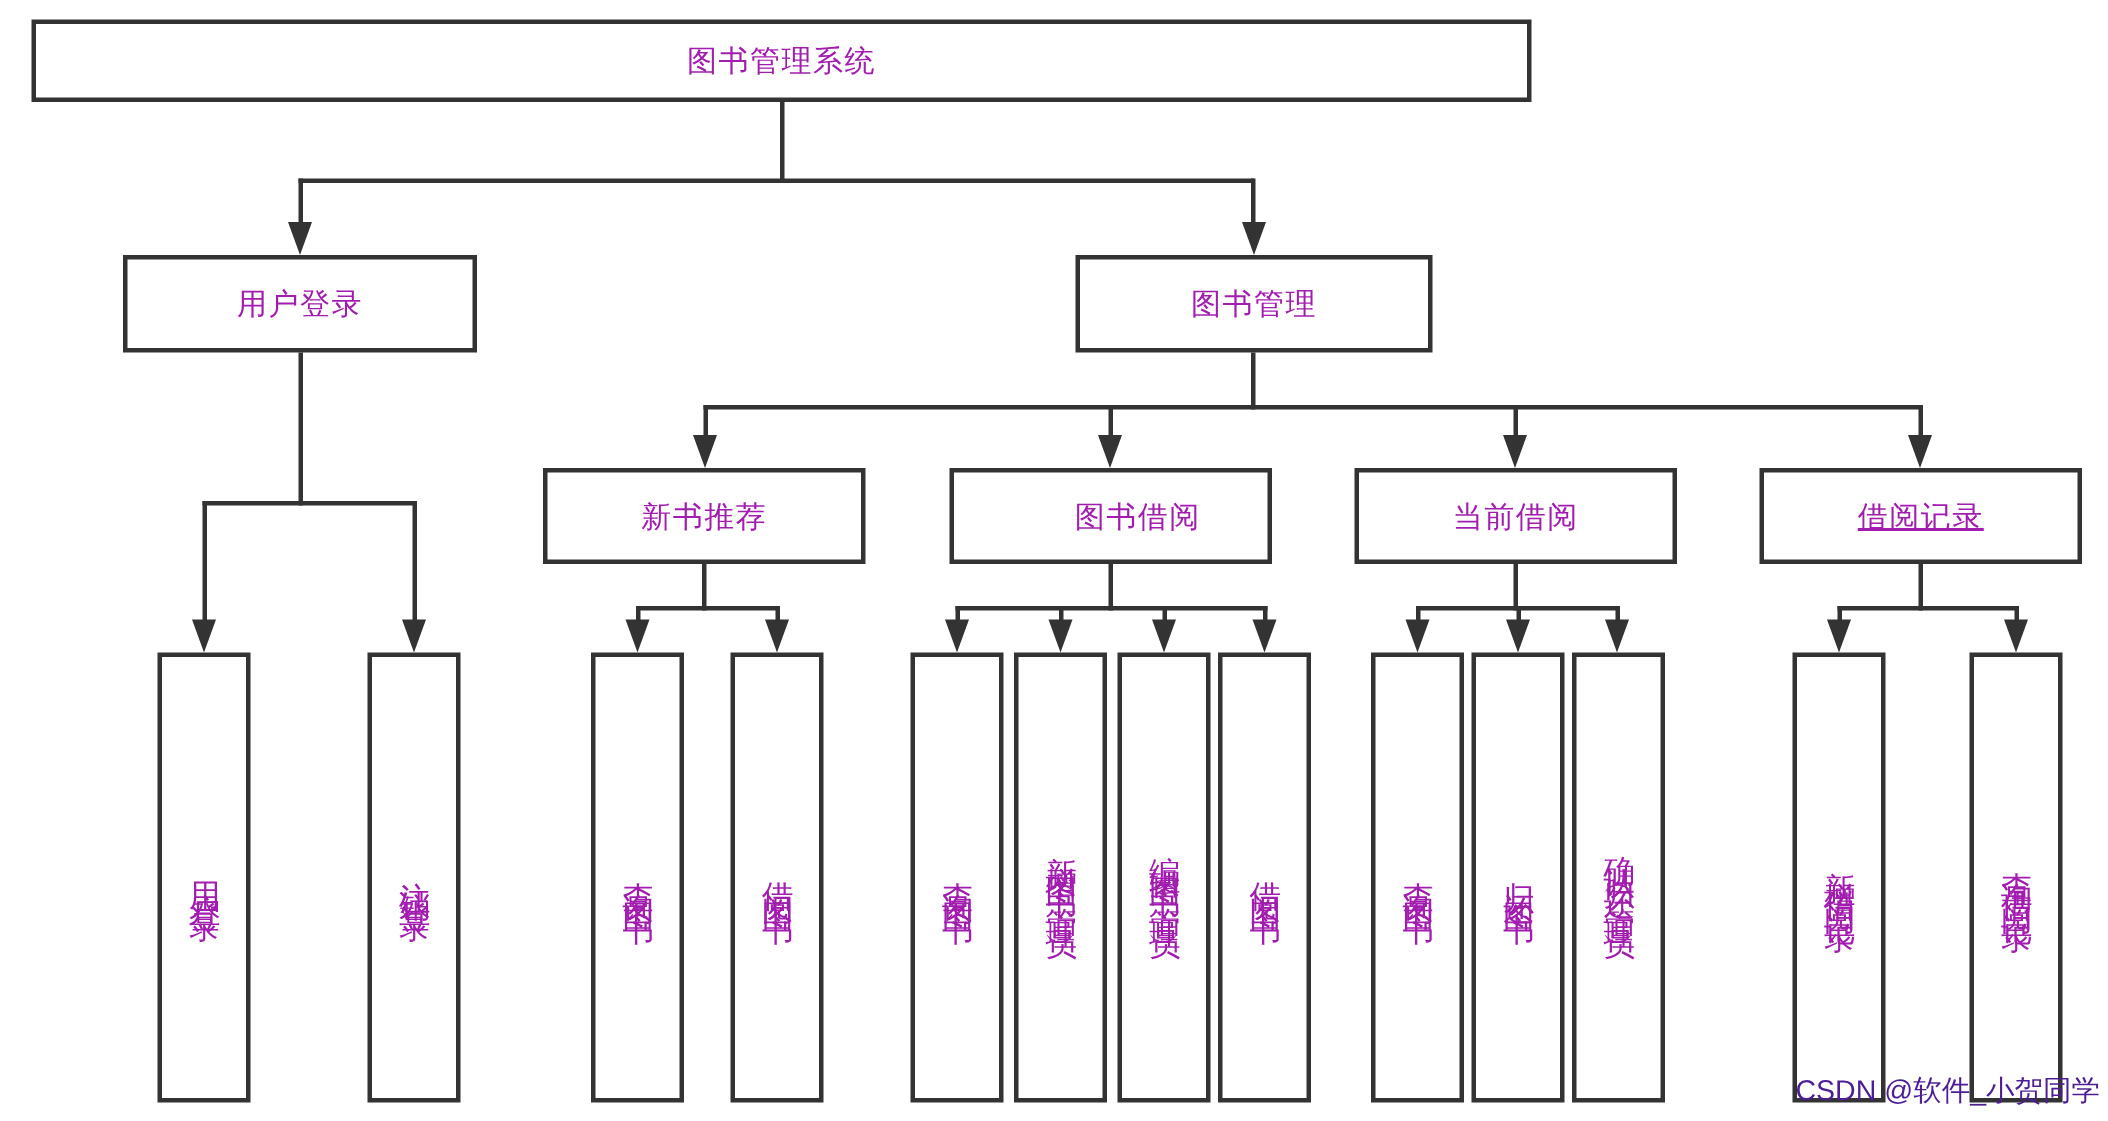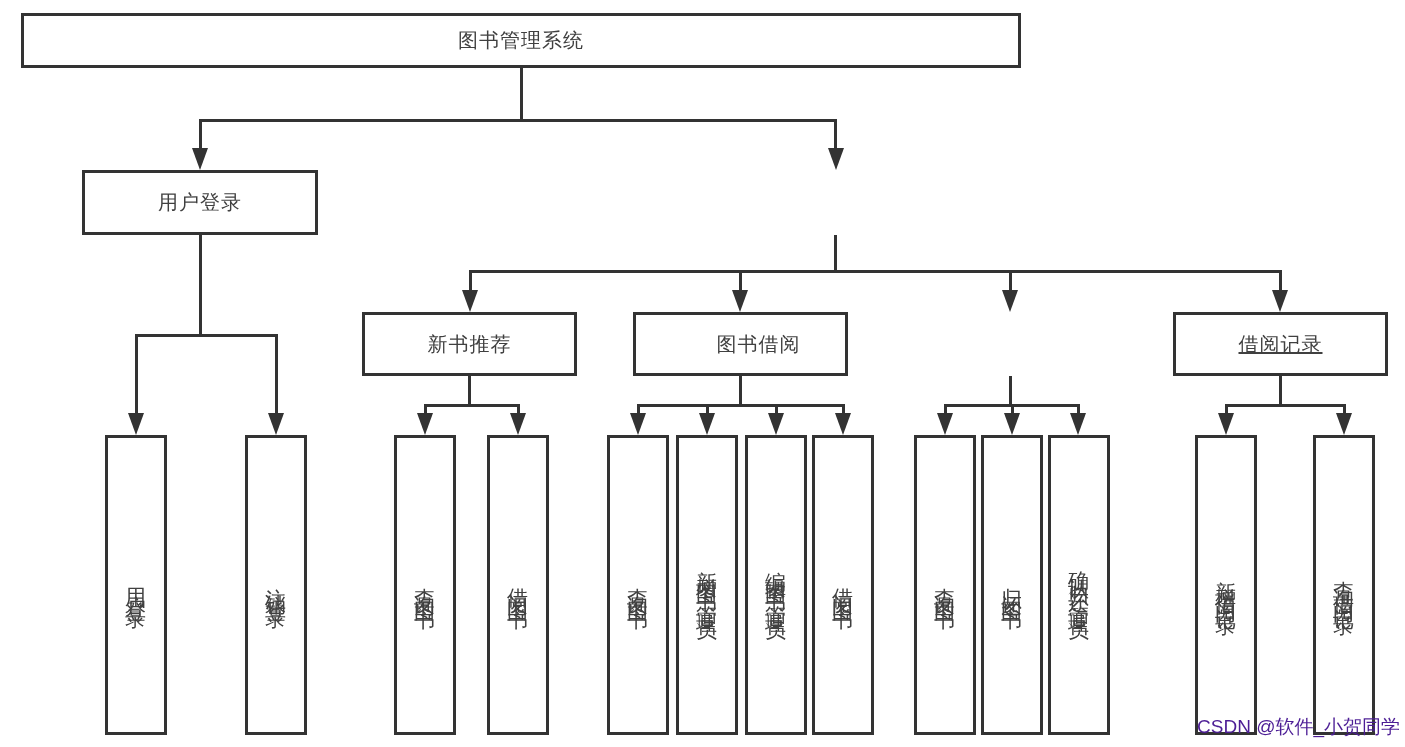--- a/index.html
+++ b/index.html
@@ -9,21 +9,21 @@
     height: 747px;
     background: #ffffff;
     font-family: "Liberation Sans", sans-serif;
     overflow: hidden;
   }
   .box {
     position: absolute;
     box-sizing: border-box;
     background: #ffffff;
     border: 3px solid #333333;
-    color: #404040;
+    color: #a21caf;
     display: flex;
     align-items: center;
     justify-content: center;
   }
   .h-box { font-size: 20px; letter-spacing: 1px; }
   .v-box {
     writing-mode: vertical-rl;
     text-orientation: mixed;
     font-size: 21px;
     letter-spacing: 7px;
@@ -60,20 +60,21 @@
   <div class="box h-box" style="left:21px; top:13px; width:1000px; height:55px;">图书管理系统</div>
 
   <div class="line" style="left:520px; top:68px; width:3px; height:54px;"></div>
   <div class="line" style="left:199px; top:119px; width:637px; height:3px;"></div>
   <div class="line" style="left:199px; top:119px; width:3px; height:30px;"></div>
   <div class="arrow" style="left:192px; top:148px;"></div>
   <div class="line" style="left:834px; top:119px; width:3px; height:30px;"></div>
   <div class="arrow" style="left:828px; top:148px;"></div>
 
   <div class="box h-box" style="left:82px; top:170px; width:236px; height:65px;">用户登录</div>
+  <div class="box h-box" style="left:717px; top:170px; width:238px; height:65px;">图书管理</div>
 
   <div class="line" style="left:199px; top:235px; width:3px; height:102px;"></div>
   <div class="line" style="left:135px; top:334px; width:143px; height:3px;"></div>
   <div class="line" style="left:135px; top:334px; width:3px; height:80px;"></div>
   <div class="arrow" style="left:128px; top:413px;"></div>
   <div class="line" style="left:275px; top:334px; width:3px; height:80px;"></div>
   <div class="arrow" style="left:268px; top:413px;"></div>
 
   <div class="line" style="left:834px; top:235px; width:3px; height:38px;"></div>
   <div class="line" style="left:469px; top:270px; width:813px; height:3px;"></div>
@@ -81,20 +82,21 @@
   <div class="arrow" style="left:462px; top:290px;"></div>
   <div class="line" style="left:739px; top:270px; width:3px; height:22px;"></div>
   <div class="arrow" style="left:732px; top:290px;"></div>
   <div class="line" style="left:1009px; top:270px; width:3px; height:22px;"></div>
   <div class="arrow" style="left:1002px; top:290px;"></div>
   <div class="line" style="left:1279px; top:270px; width:3px; height:22px;"></div>
   <div class="arrow" style="left:1272px; top:290px;"></div>
 
   <div class="box h-box" style="left:362px; top:312px; width:215px; height:64px;">新书推荐</div>
   <div class="box h-box" style="left:633px; top:312px; width:215px; height:64px;padding-left:36px;">图书借阅</div>
+  <div class="box h-box" style="left:903px; top:312px; width:215px; height:64px;">当前借阅</div>
   <div class="box h-box" style="left:1173px; top:312px; width:215px; height:64px;text-decoration:underline;">借阅记录</div>
 
   <div class="line" style="left:468px; top:376px; width:3px; height:31px;"></div>
   <div class="line" style="left:424px; top:404px; width:96px; height:3px;"></div>
   <div class="line" style="left:424px; top:404px; width:3px; height:12px;"></div>
   <div class="arrow" style="left:417px; top:413px;"></div>
   <div class="line" style="left:517px; top:404px; width:3px; height:12px;"></div>
   <div class="arrow" style="left:510px; top:413px;"></div>
 
   <div class="line" style="left:739px; top:376px; width:3px; height:31px;"></div>

